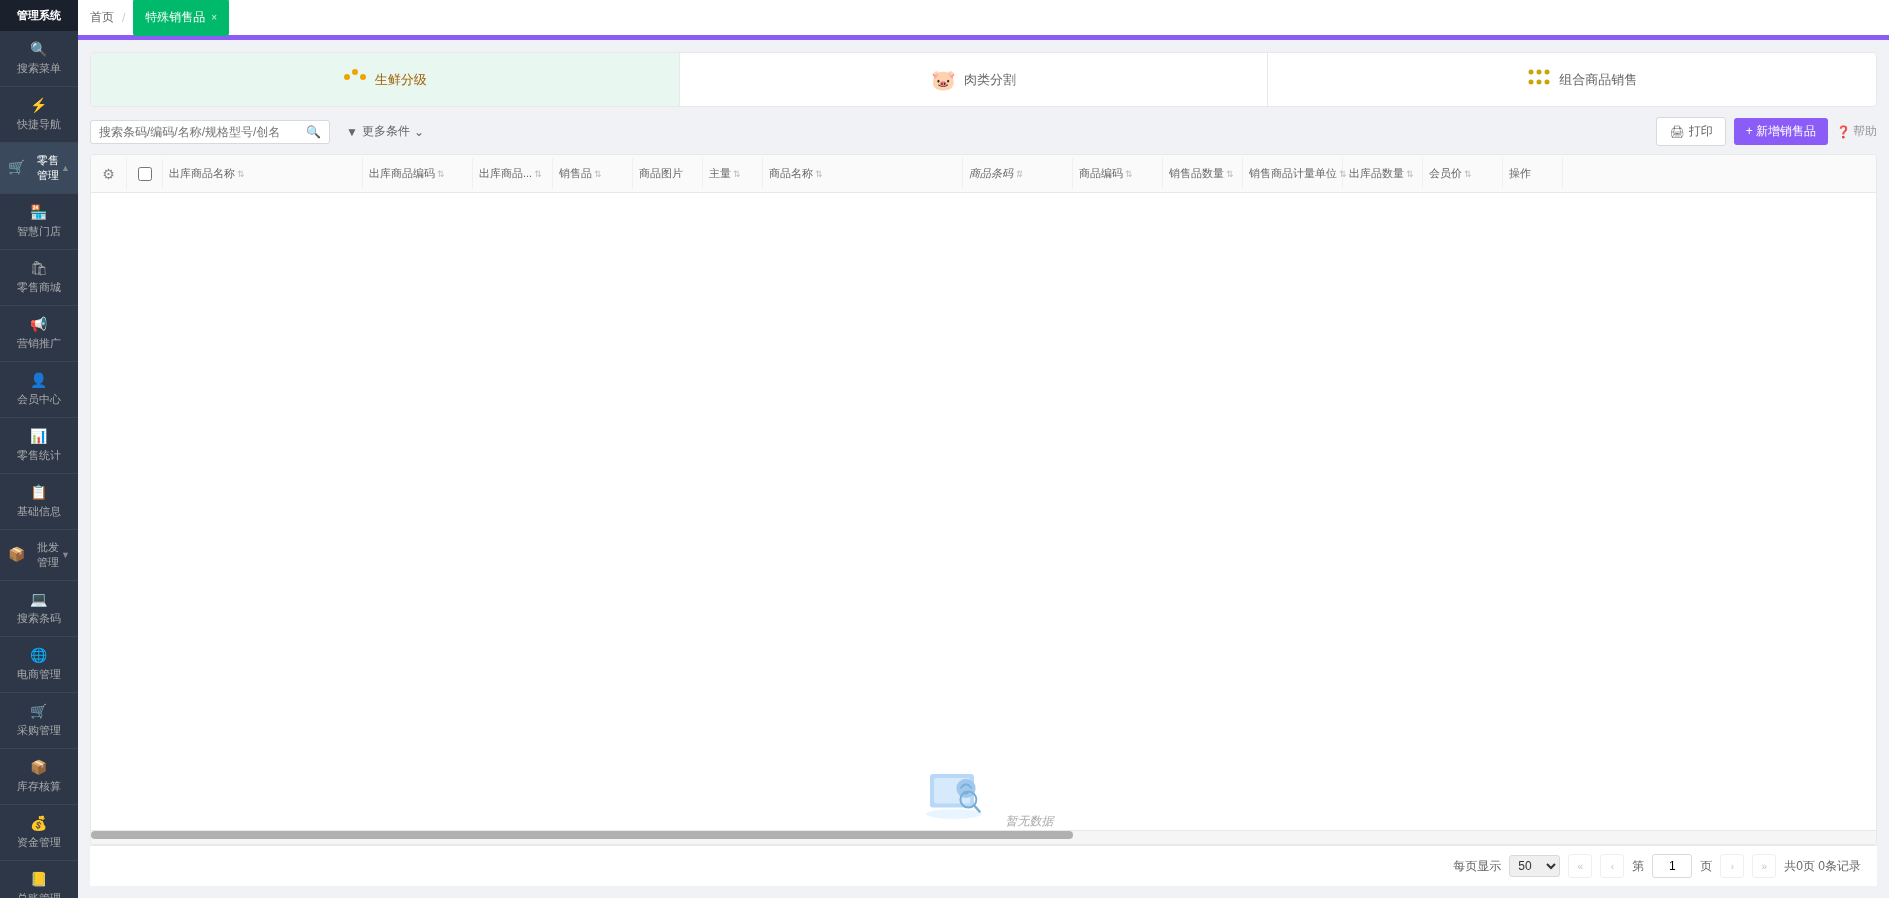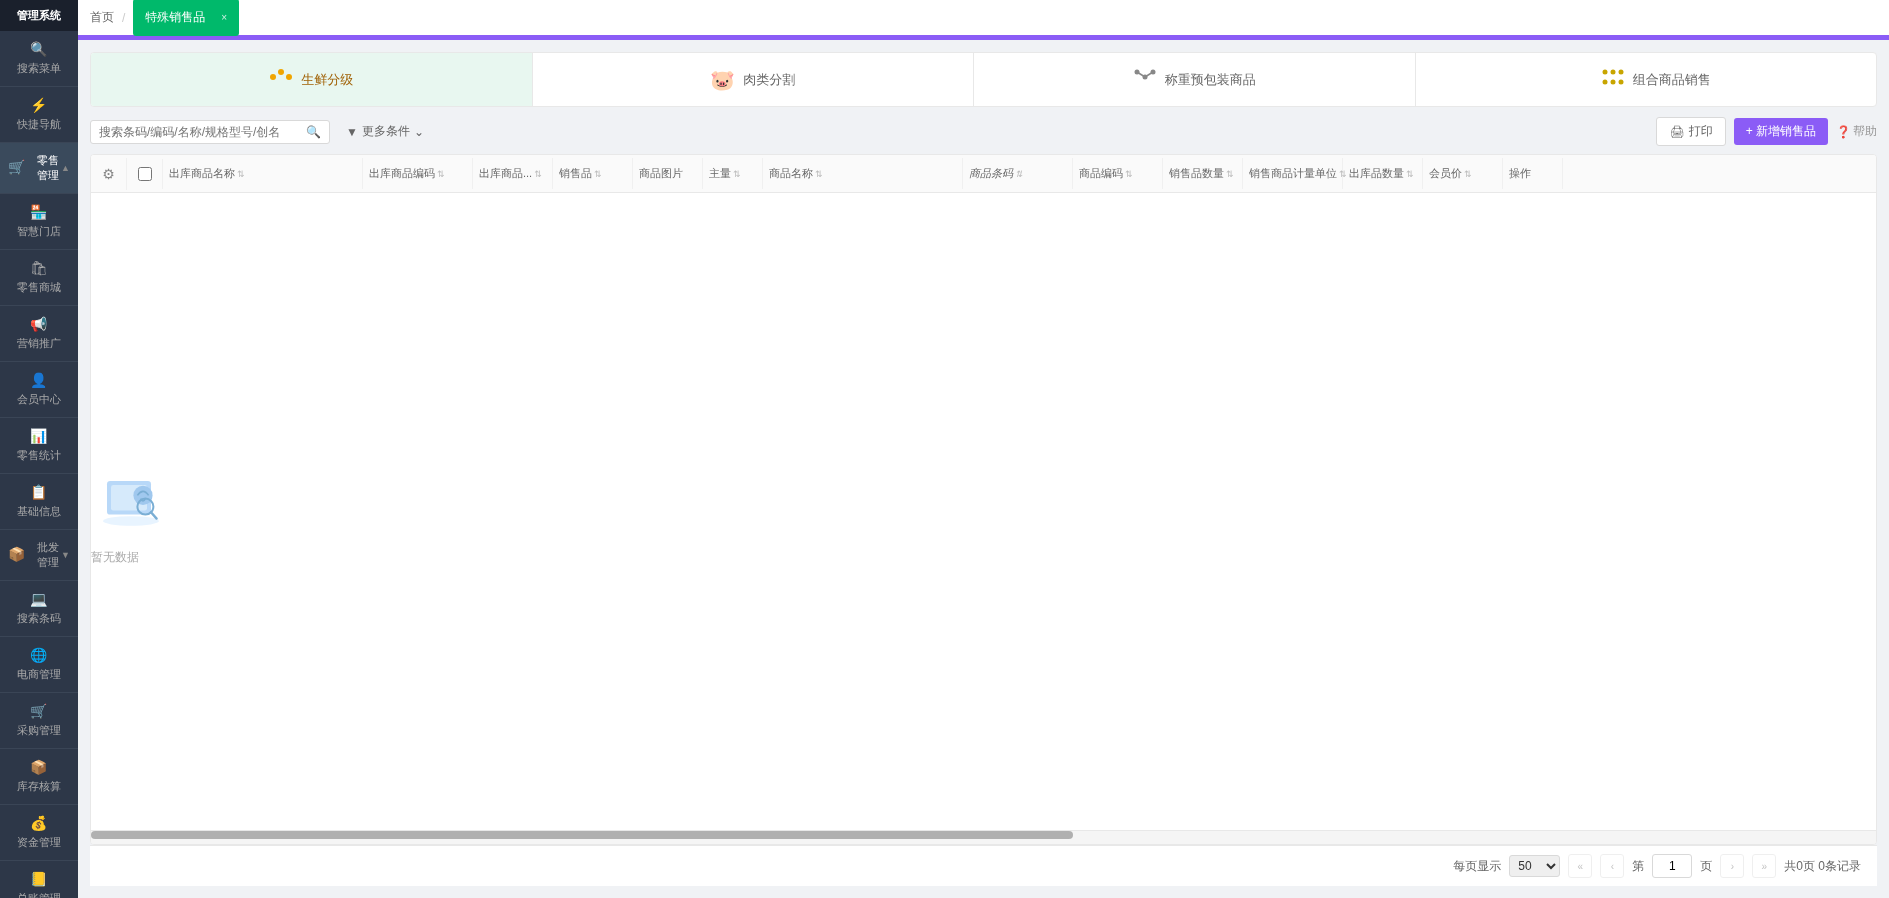--- a/index.html
+++ b/index.html
@@ -71,21 +71,21 @@
     }
     .breadcrumb-separator { color: #ccc; font-size: 12px; }
     .tab-active {
       background: #00b96b;
       color: #fff;
       padding: 10px 12px;
       border-radius: 3px;
       font-size: 12px;
       display: flex;
       align-items: center;
-      gap: 16px;
+      gap: 6px;
       cursor: pointer;
     }
     .tab-active .close { font-size: 10px; opacity: 0.8; cursor: pointer; }
 
     
     .content {
       flex: 1;
       padding: 12px;
       overflow: hidden;
       display: flex;
@@ -237,26 +237,27 @@
     .th-sale-qty { width: 80px; }
     .th-sale-unit { width: 100px; }
     .th-out-qty { width: 80px; }
     .th-member-price { width: 80px; }
     .th-op { width: 60px; }
 
     
     .empty-state {
       flex: 1;
       display: flex;
-      flex-direction: column;
-      align-items: flex-start;
+      flex-direction: row;
+      align-items: flex-end;
       justify-content: center;
       color: #aaa;
       font-size: 12px;
       gap: 12px;
+      font-style: italic;
     }
     .empty-icon {
       width: 80px;
       height: 80px;
     }
 
     
     .pagination {
       background: #fff;
       border-top: 1px solid #e8e8e8;
@@ -416,32 +417,20 @@
             <circle cx="4" cy="10" r="3" fill="#f0a500"></circle>
             <circle cx="12" cy="5" r="3" fill="#f0a500"></circle>
             <circle cx="20" cy="10" r="3" fill="#f0a500"></circle>
           </svg>
         </span>
         <span>生鲜分级</span>
       </div>
       <div class="cat-tab">
         <span class="cat-icon">🐷</span>
         <span>肉类分割</span>
-      </div>
-      <div class="cat-tab">
-        <span class="cat-icon">
-          <svg width="24" height="20" viewBox="0 0 24 20">
-            <circle cx="4" cy="5" r="2.5" fill="#888"></circle>
-            <circle cx="12" cy="10" r="2.5" fill="#888"></circle>
-            <circle cx="20" cy="5" r="2.5" fill="#888"></circle>
-            <line x1="4" y1="5" x2="12" y2="10" stroke="#888" stroke-width="1.5"></line>
-            <line x1="20" y1="5" x2="12" y2="10" stroke="#888" stroke-width="1.5"></line>
-          </svg>
-        </span>
-        <span>称重预包装商品</span>
       </div>
       <div class="cat-tab">
         <span class="cat-icon">
           <svg width="24" height="20" viewBox="0 0 24 20">
             <circle cx="4" cy="5" r="2.5" fill="#c8a500"></circle>
             <circle cx="12" cy="5" r="2.5" fill="#c8a500"></circle>
             <circle cx="20" cy="5" r="2.5" fill="#c8a500"></circle>
             <circle cx="4" cy="15" r="2.5" fill="#c8a500"></circle>
             <circle cx="12" cy="15" r="2.5" fill="#c8a500"></circle>
             <circle cx="20" cy="15" r="2.5" fill="#c8a500"></circle>

